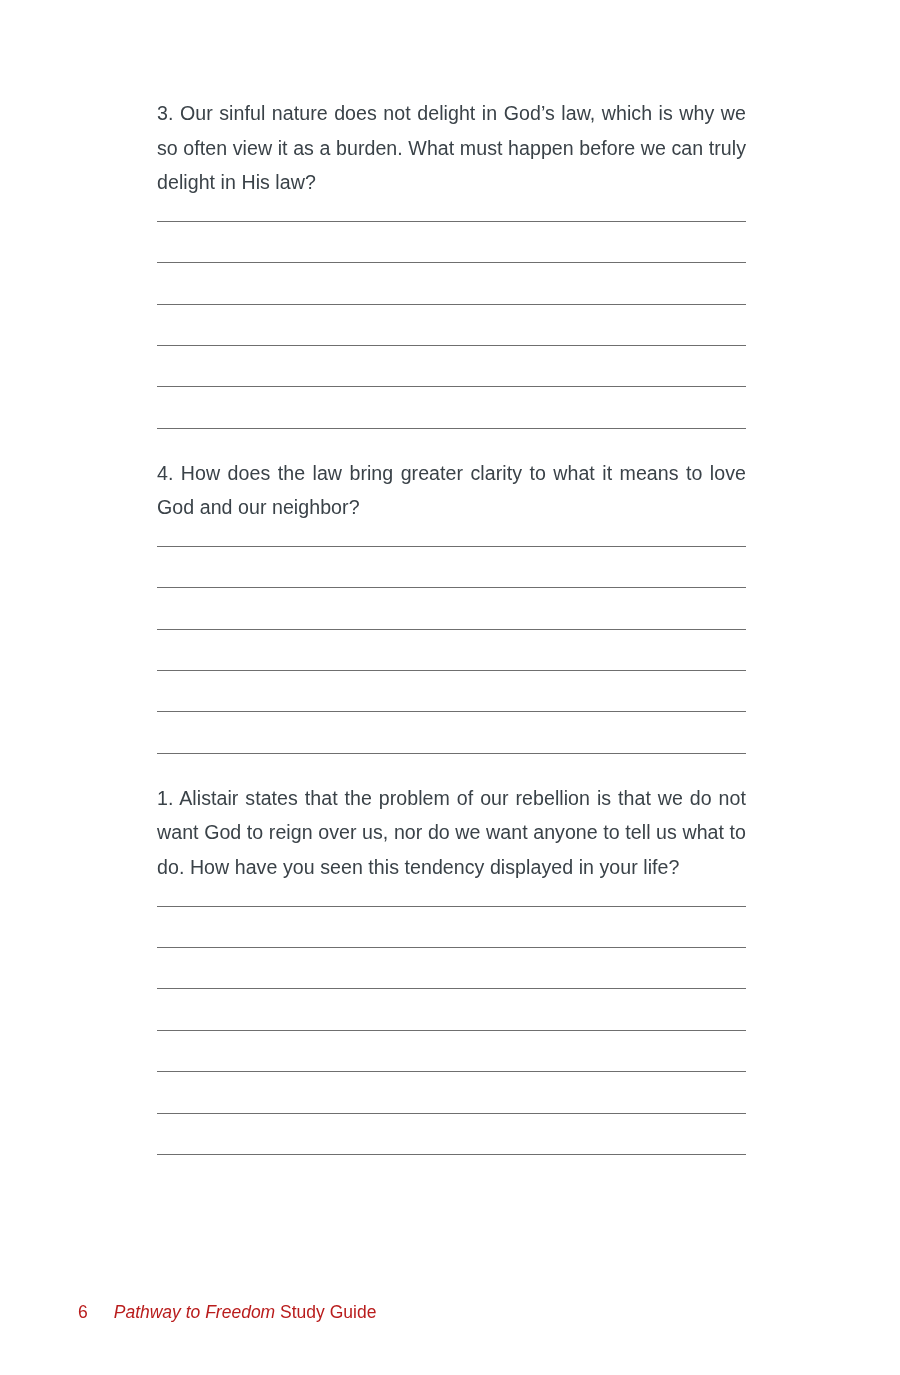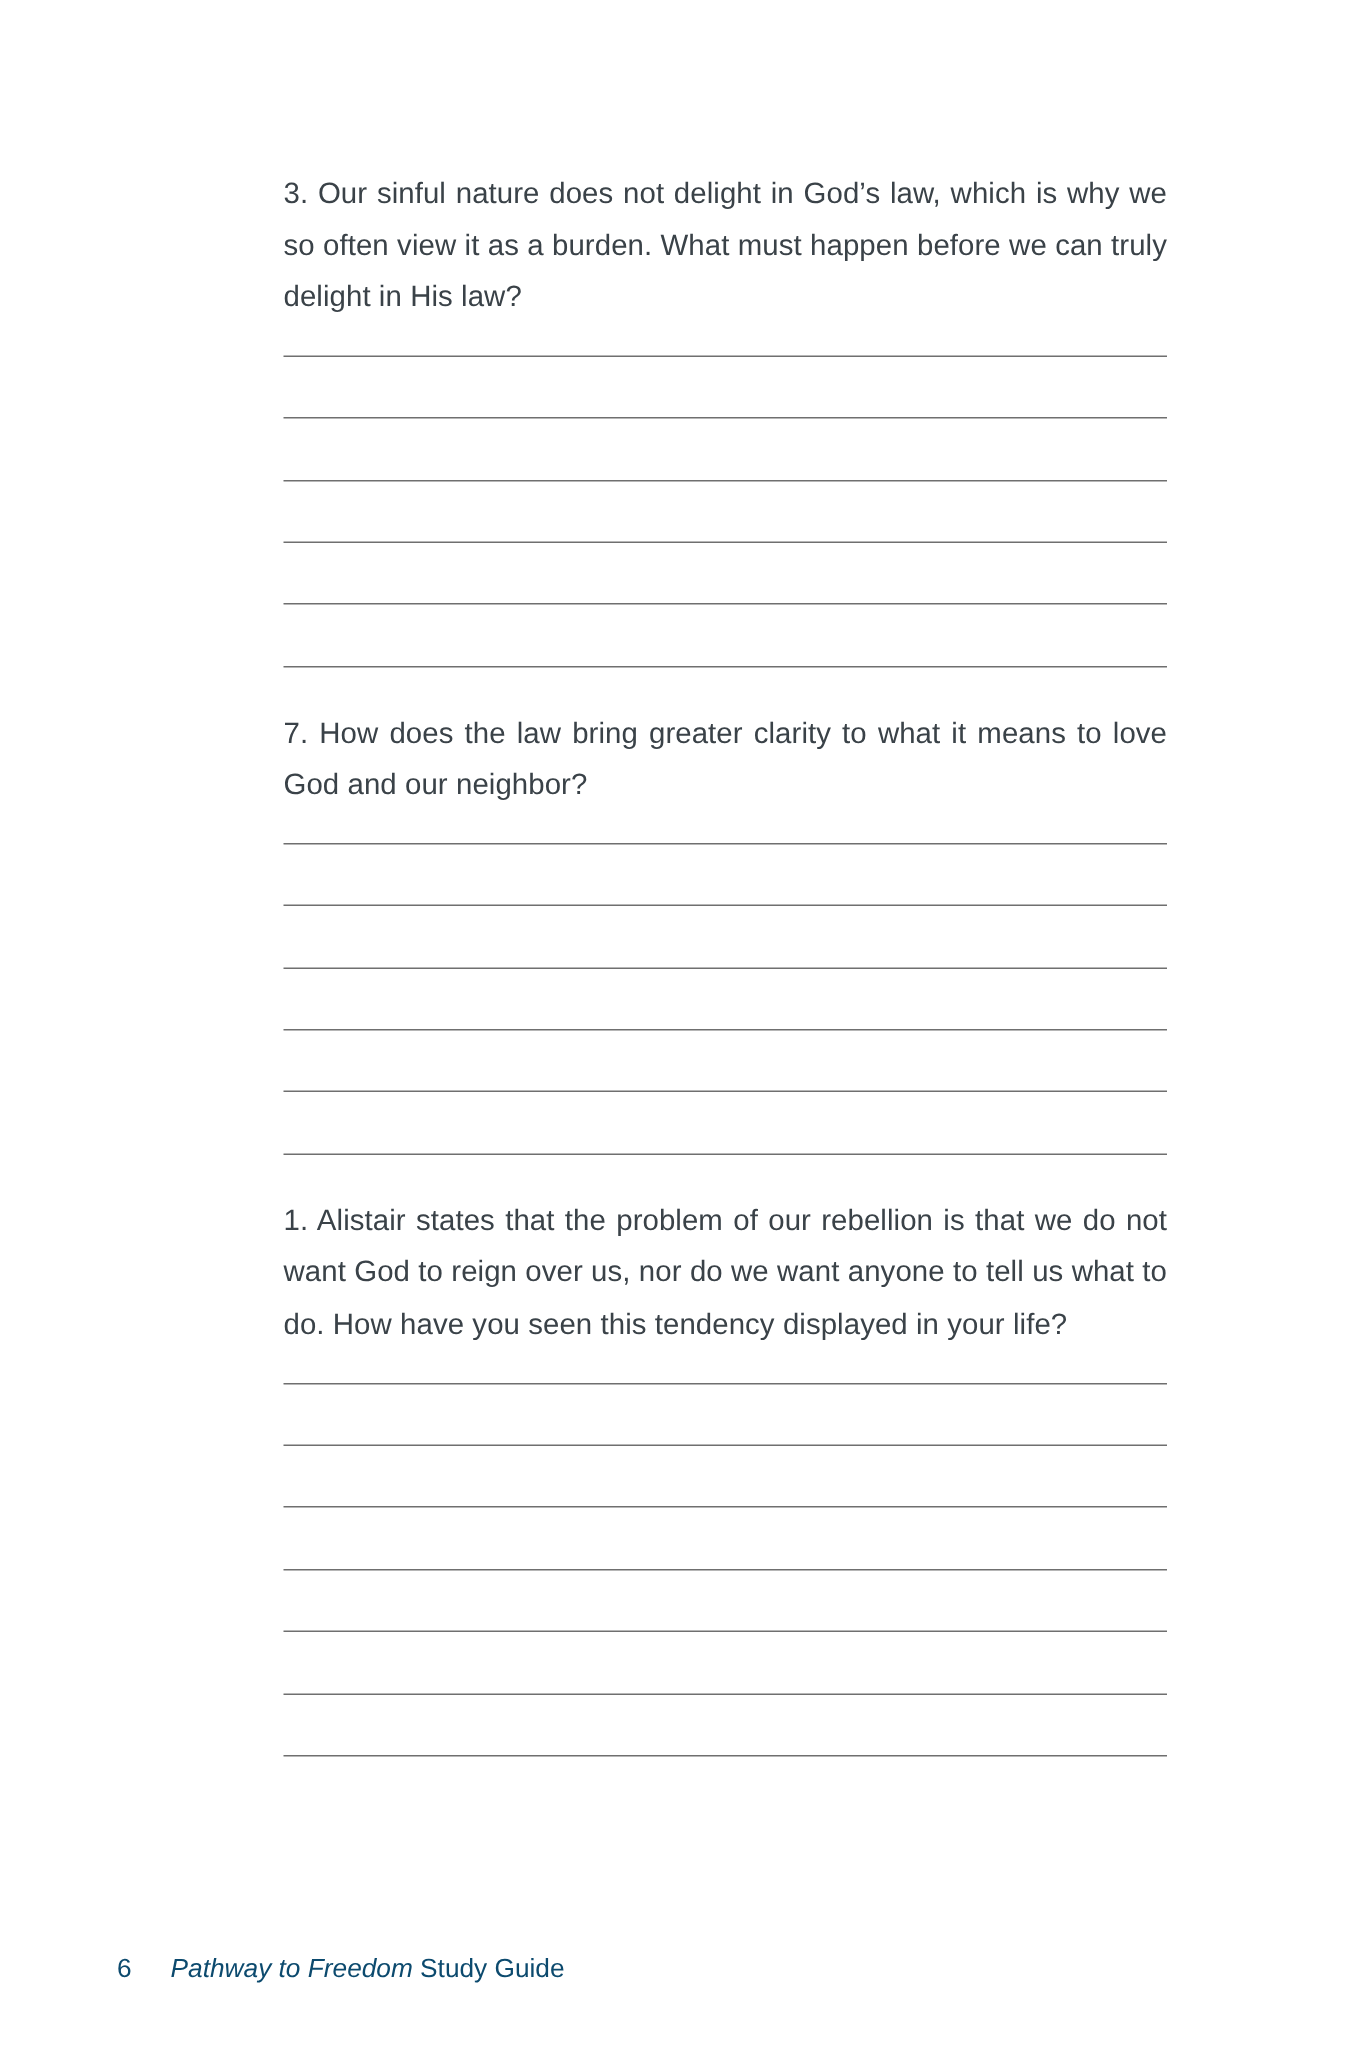--- a/index.html
+++ b/index.html
@@ -19,23 +19,22 @@
     position: absolute;
     left: 0;
     top: 0;
     width: 900px;
     height: 1375px;
     background: #ffffff;
   }
   .content {
     position: absolute;
     left: 157px;
-    top: 112px;
+    top: 96px;
     width: 589px;
-    margin-left: 32px;
   }
   .qblock {
     margin-bottom: 0;
   }
   .question-text {
     font-size: 19.6px;
     line-height: 34.6px;
     color: #3a4248;
     text-align: justify;
     text-justify: inter-word;
@@ -57,21 +56,21 @@
   }
   .gap-after-lines {
     height: 27px;
   }
   .footer {
     position: absolute;
     left: 78px;
     top: 1300px;
     font-size: 17.5px;
     line-height: 24px;
-    color: #0c4a6e;
+    color: #b91c1c;
     white-space: nowrap;
   }
   .footer .page-num {
     display: inline-block;
     margin-right: 26px;
   }
   .footer .book-title {
     font-style: italic;
   }
   .footer .guide-label {
@@ -93,21 +92,21 @@
         <div class="answer-line"></div>
         <div class="answer-line"></div>
         <div class="answer-line"></div>
         <div class="answer-line"></div>
       </div>
     </div>
 
     <div class="gap-after-lines"></div>
 
     <div class="qblock">
-      <p class="question-text">7. How does the law bring greater clarity to what it means to love God and our neighbor?</p>
+      <p class="question-text">4. How does the law bring greater clarity to what it means to love God and our neighbor?</p>
       <div class="answer-lines">
         <div class="answer-line"></div>
         <div class="answer-line"></div>
         <div class="answer-line"></div>
         <div class="answer-line"></div>
         <div class="answer-line"></div>
         <div class="answer-line"></div>
       </div>
     </div>
 

